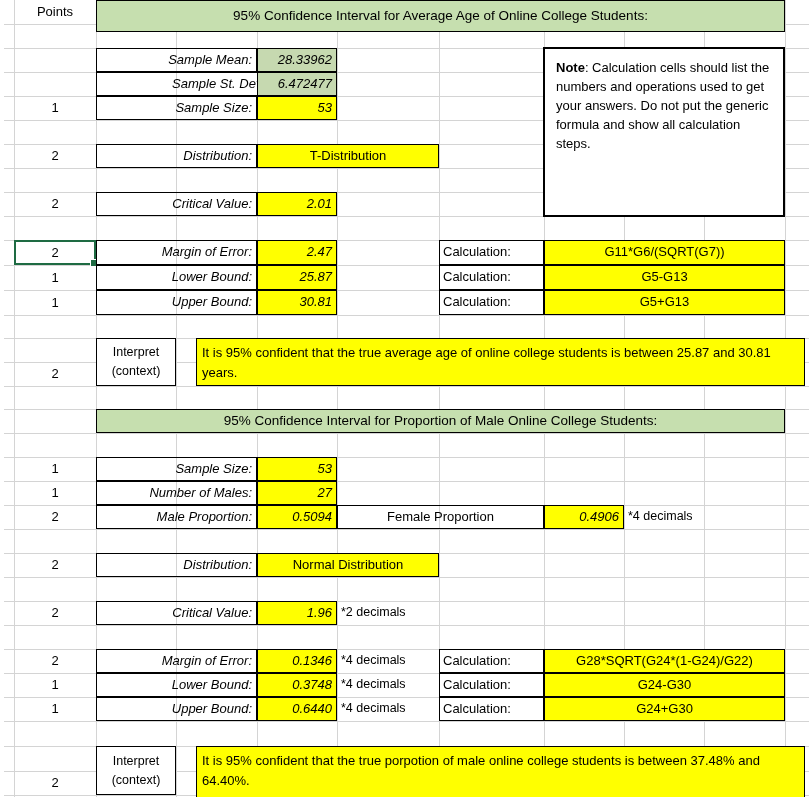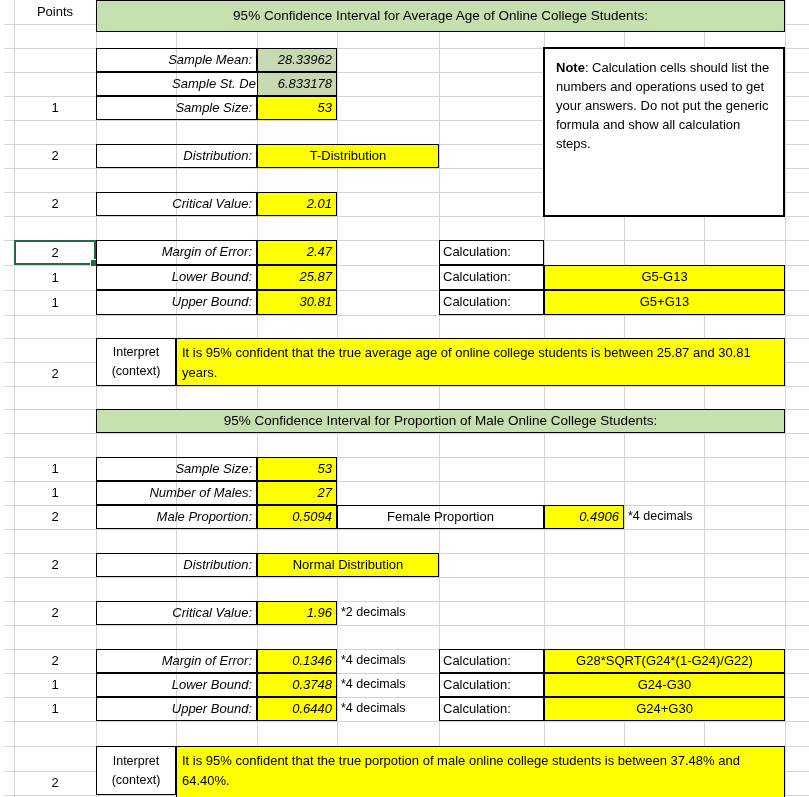--- a/index.html
+++ b/index.html
@@ -59,20 +59,21 @@
   .interp{
     position:absolute;
     box-sizing:border-box;
     background:#ffff00;
     border:1.6px solid #000000;
     padding:4px 5px 4px 5px;
     font-size:13px;
     line-height:1.5;
     white-space:normal;
     display:block;
+    margin-left:20px;
   }
   .interplbl{
     position:absolute;
     box-sizing:border-box;
     border:1.6px solid #000000;
     background:#ffffff;
     font-size:12.5px;
     display:flex;
     flex-direction:column;
     align-items:center;
@@ -154,41 +155,42 @@
   <div class="note" style="left:539px;top:47px;width:242px;height:170px">
     <b>Note</b><span>: Calculation cells should list the numbers and operations used to get your answers. Do not put the generic formula and show all calculation steps.</span>
   </div>
 
   <div class="cell c-center" style="left:10px;top:49px;width:82px;height:23px"></div>
   <div class="cell bx c-right" style="left:92px;top:48px;width:161px;height:24px">Sample Mean:</div>
   <div class="cell bx greenval c-right" style="left:253px;top:48px;width:80px;height:24px">28.33962</div>
 
   <div class="cell c-center" style="left:10px;top:73px;width:82px;height:23px"></div>
   <div class="cell bx c-right" style="left:92px;top:72px;width:175px;height:24px">Sample St. Dev:</div>
-  <div class="cell bx greenval c-right" style="left:253px;top:72px;width:80px;height:24px">6.833178</div>
+  <div class="cell bx greenval c-right" style="left:253px;top:72px;width:80px;height:24px">6.472477</div>
 
   <div class="cell c-center" style="left:10px;top:97px;width:82px;height:23px">1</div>
   <div class="cell bx c-right" style="left:92px;top:96px;width:161px;height:24px">Sample Size:</div>
   <div class="cell bx yellow c-right" style="left:253px;top:96px;width:80px;height:24px">53</div>
 
   <div class="cell c-center" style="left:10px;top:145px;width:82px;height:23px">2</div>
   <div class="cell bx c-right" style="left:92px;top:144px;width:161px;height:24px">Distribution:</div>
   <div class="cell bx yellow c-center" style="left:253px;top:144px;width:182px;height:24px">T-Distribution</div>
 
   <div class="cell c-center" style="left:10px;top:193px;width:82px;height:23px">2</div>
   <div class="cell bx c-right" style="left:92px;top:192px;width:161px;height:24px">Critical Value:</div>
   <div class="cell bx yellow c-right" style="left:253px;top:192px;width:80px;height:24px">2.01</div>
 
   <div class="cell c-center" style="left:10px;top:241px;width:82px;height:24px">2</div>
   <div class="sel" style="left:10px;top:240px;width:82px;height:25px">
       <span class="handle"></span>
     </div>
   <div class="cell bx c-right" style="left:92px;top:240px;width:161px;height:25px">Margin of Error:</div>
   <div class="cell bx yellow c-right" style="left:253px;top:240px;width:80px;height:25px">2.47</div>
   <div class="cell bx c-left" style="left:435px;top:240px;width:105px;height:25px">Calculation:</div>
+  <div class="cell bx yellow c-center" style="left:540px;top:240px;width:241px;height:25px">G11*G6/(SQRT(G7))</div>
 
   <div class="cell c-center" style="left:10px;top:266px;width:82px;height:24px">1</div>
   <div class="cell bx c-right" style="left:92px;top:265px;width:161px;height:25px">Lower Bound:</div>
   <div class="cell bx yellow c-right" style="left:253px;top:265px;width:80px;height:25px">25.87</div>
   <div class="cell bx c-left" style="left:435px;top:265px;width:105px;height:25px">Calculation:</div>
   <div class="cell bx yellow c-center" style="left:540px;top:265px;width:241px;height:25px">G5-G13</div>
 
   <div class="cell c-center" style="left:10px;top:291px;width:82px;height:24px">1</div>
   <div class="cell bx c-right" style="left:92px;top:290px;width:161px;height:25px">Upper Bound:</div>
   <div class="cell bx yellow c-right" style="left:253px;top:290px;width:80px;height:25px">30.81</div>

